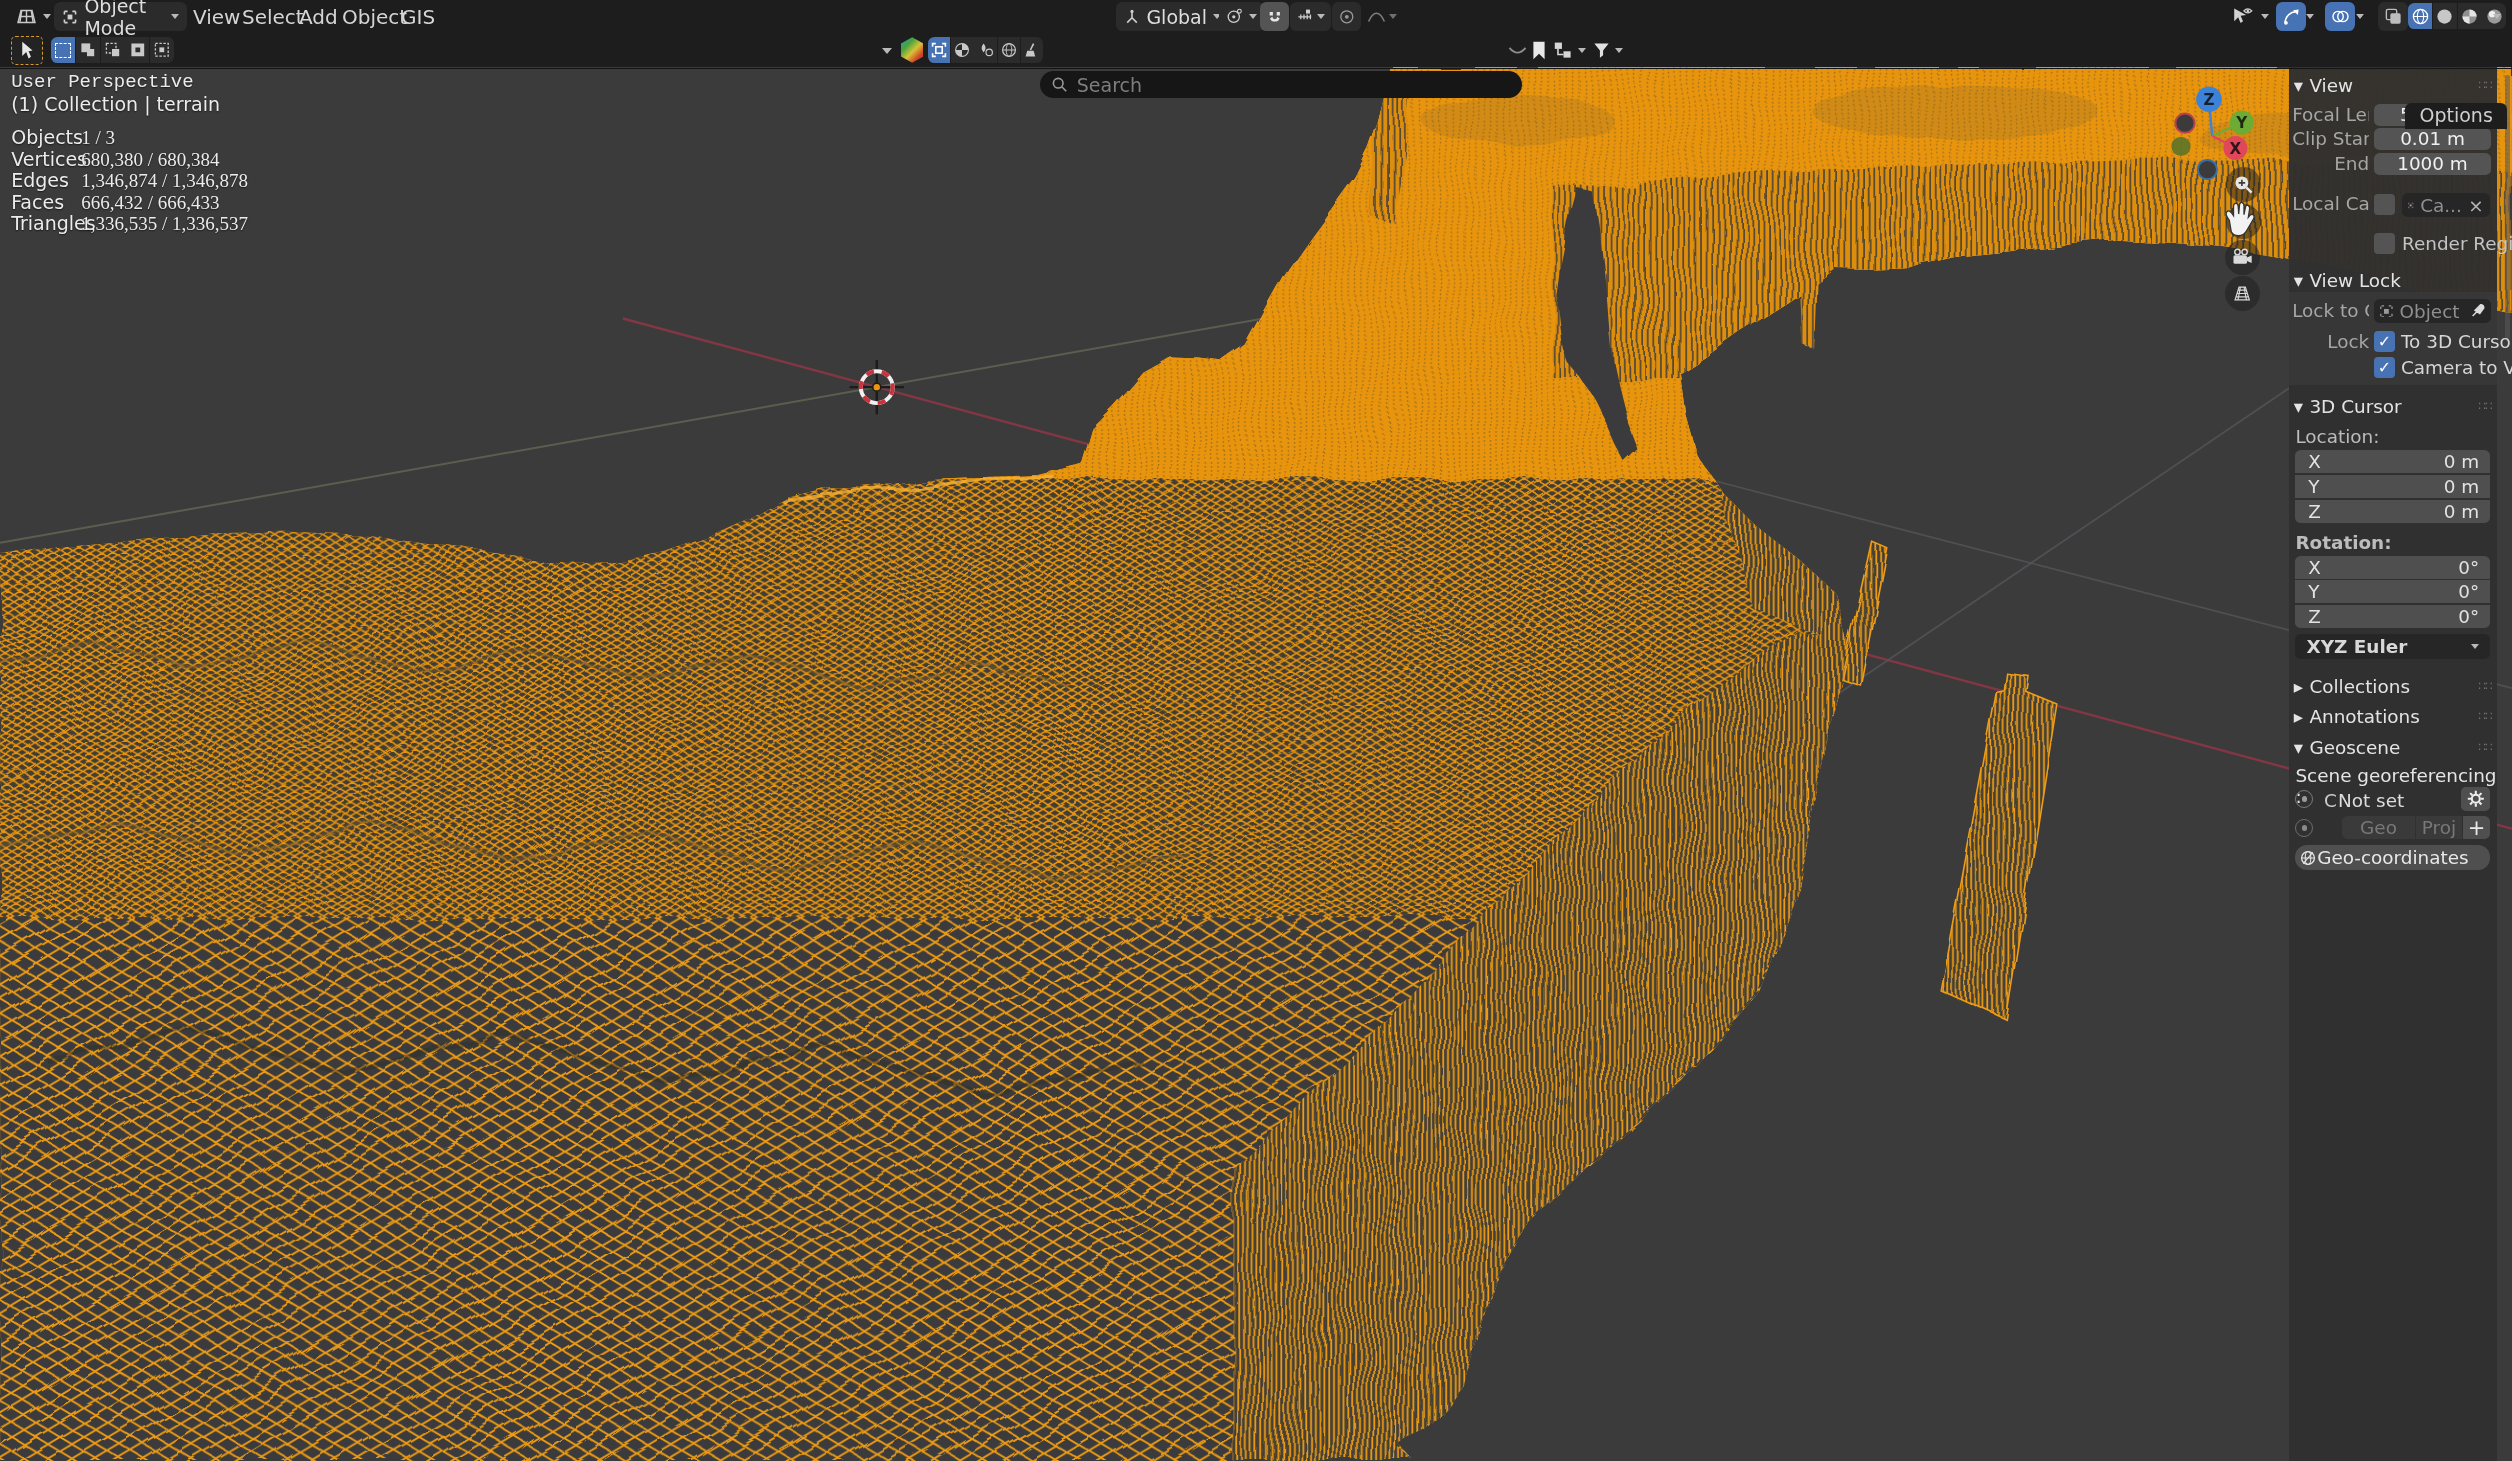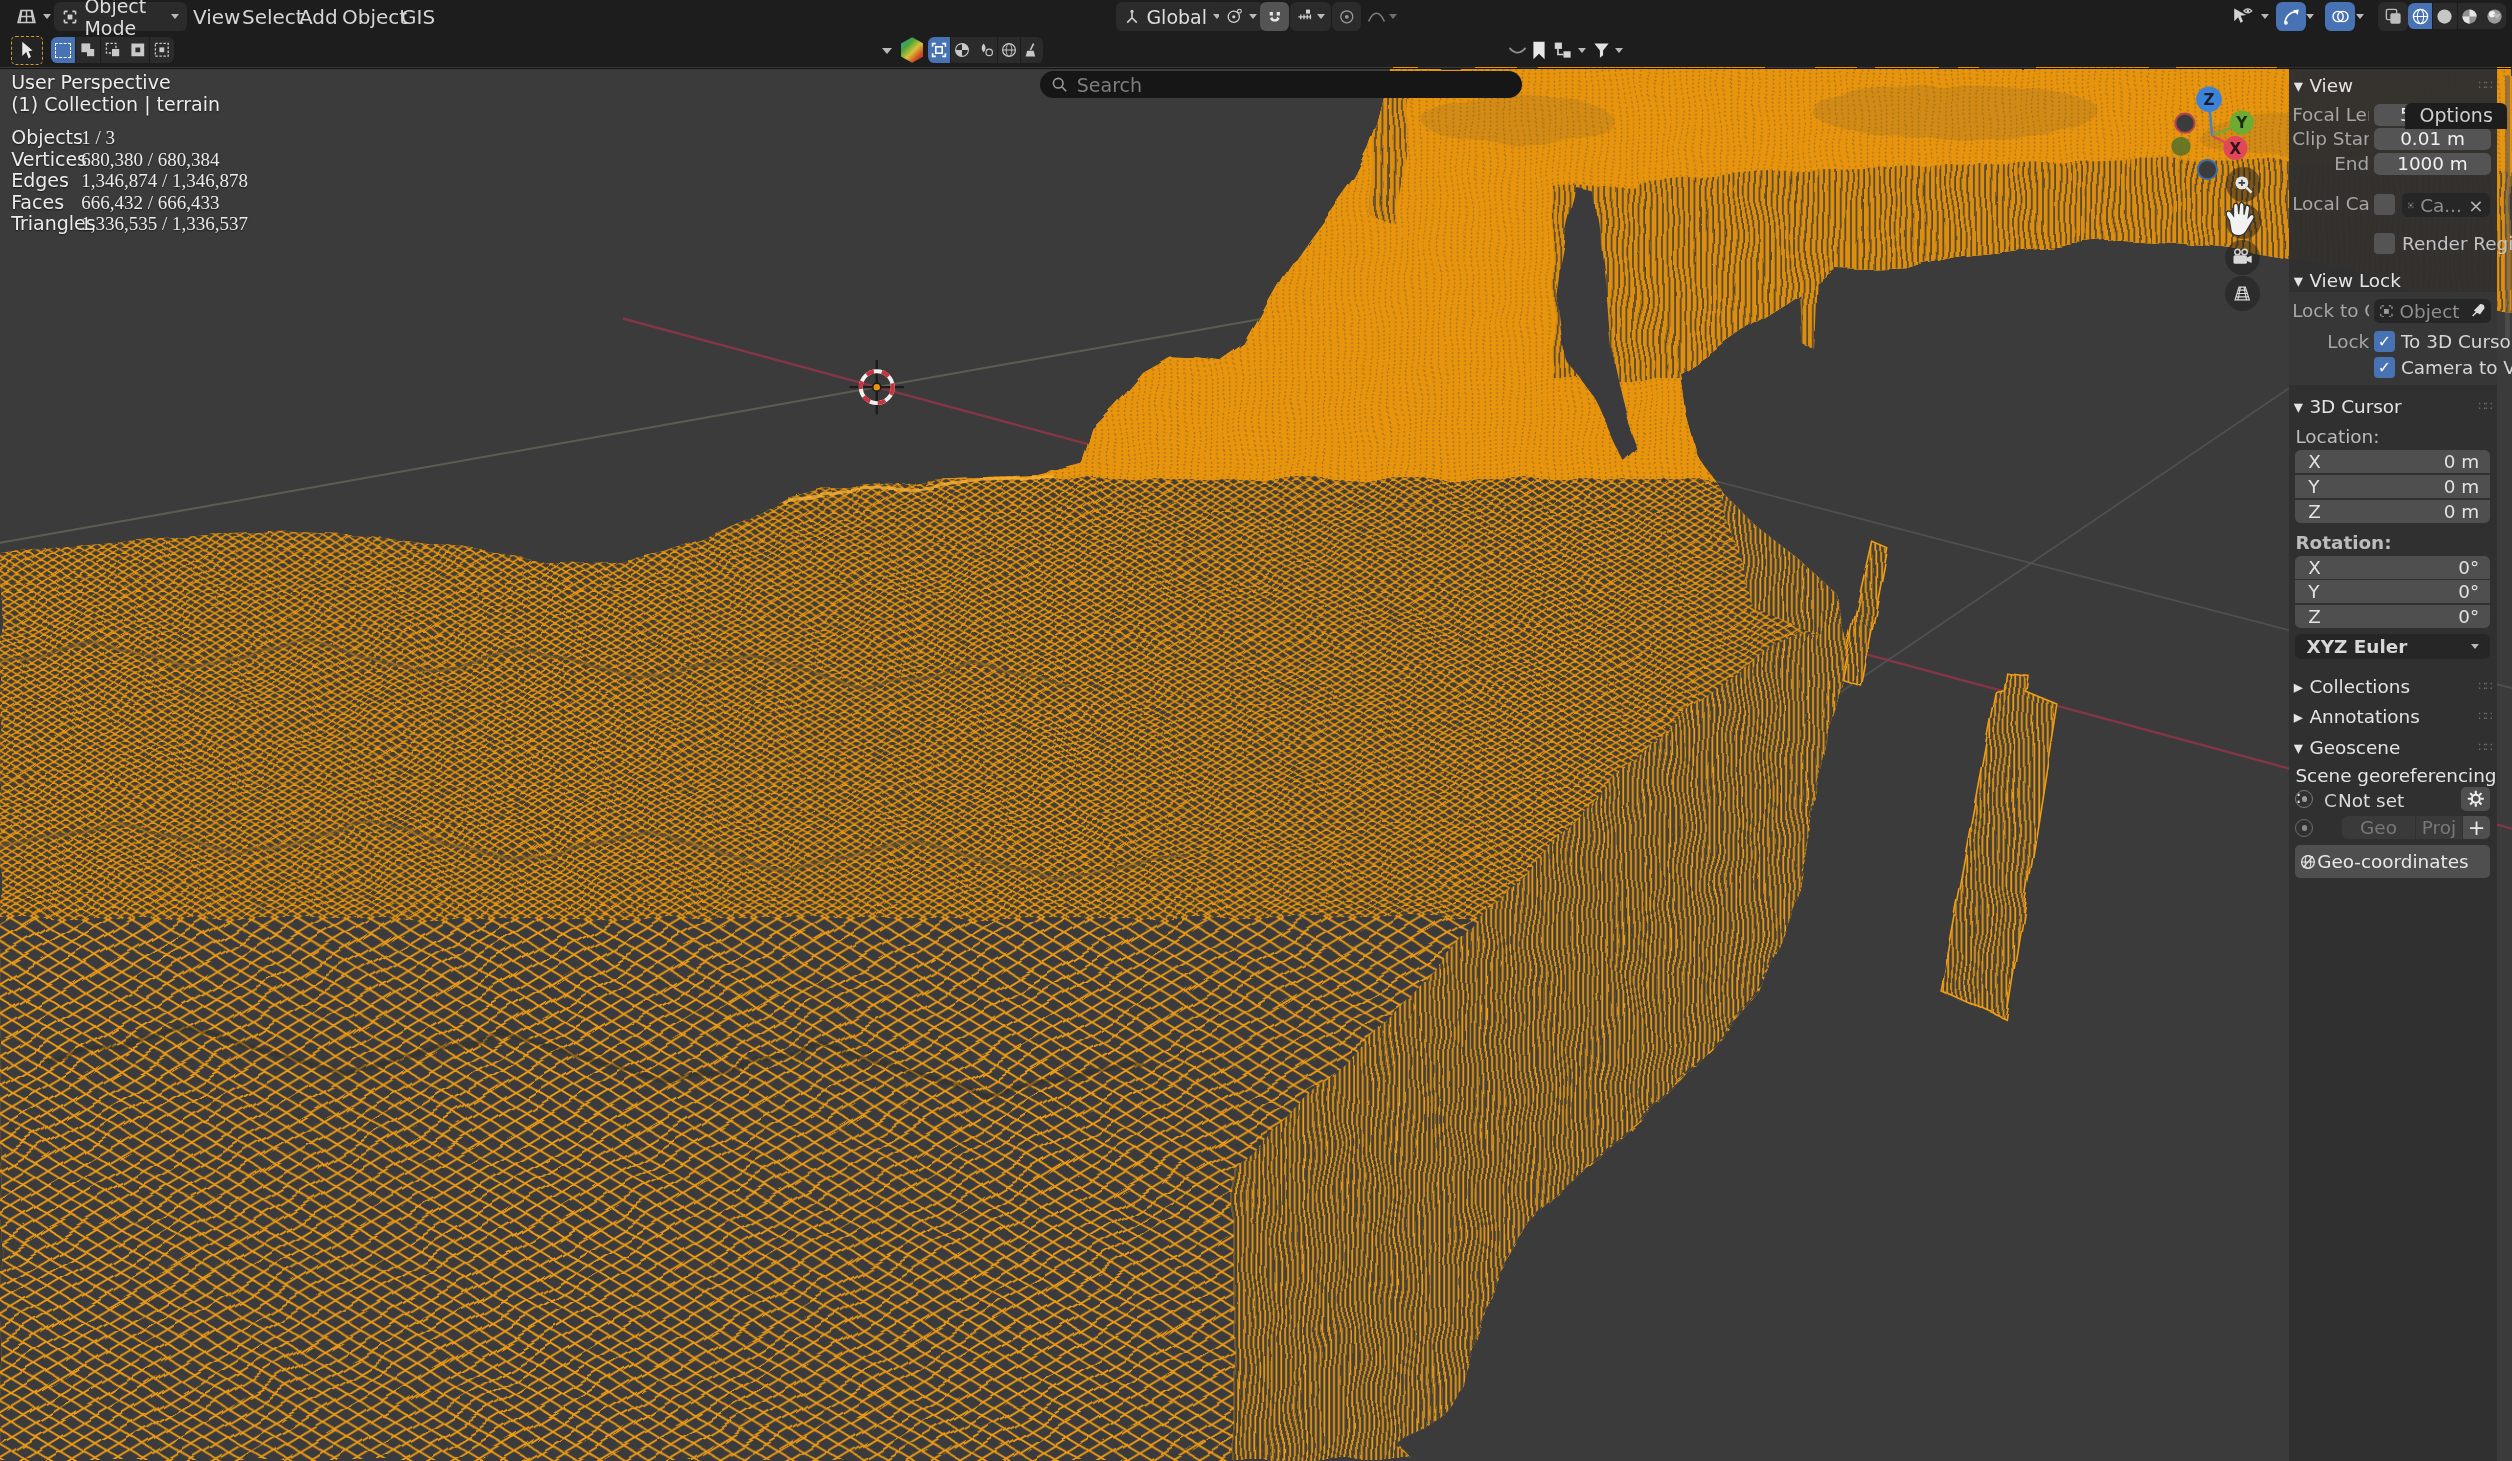--- a/index.html
+++ b/index.html
@@ -398,21 +398,21 @@
     <g transform="translate(1098,485)">
       <line x1="0" y1="-34" x2="0" y2="34" stroke="#1c1c1c" stroke-width="3"></line>
       <line x1="-34" y1="0" x2="34" y2="0" stroke="#1c1c1c" stroke-width="3"></line>
       <circle r="20" fill="none" stroke="#f0f0f0" stroke-width="5"></circle>
       <circle r="20" fill="none" stroke="#c8333e" stroke-width="5" stroke-dasharray="10 10"></circle>
       <circle r="5" fill="#e8950f" stroke="#1c1c1c" stroke-width="2"></circle>
     </g>
   </svg>
 
   <div id="stats">
-    <div class="row" style="margin-bottom:0.8px;">User Perspective</div>
+    <div class="row" style="margin-bottom:0.8px;font-family:Liberation Mono, monospace;">User Perspective</div>
     <div class="row" style="margin-bottom:11.2px;">(1) Collection | terrain</div>
     <div class="row"><span>Objects</span><span class="val">1 / 3</span></div>
     <div class="row"><span>Vertices</span><span class="val">680,380 / 680,384</span></div>
     <div class="row"><span>Edges</span><span class="val">1,346,874 / 1,346,878</span></div>
     <div class="row"><span>Faces</span><span class="val">666,432 / 666,433</span></div>
     <div class="row"><span>Triangles</span><span class="val">1,336,535 / 1,336,537</span></div>
   </div>
 
   <svg width="96" height="112" viewBox="0 0 120 140" style="position:absolute;left:2161px;top:12.8px;">
     <line x1="64" y1="70" x2="60" y2="26" stroke="#3c82d8" stroke-width="3"></line>
@@ -575,21 +575,21 @@
             <path d="M11 1v4M11 17v4M1 11h4M17 11h4M3.9 3.9l2.8 2.8M15.3 15.3l2.8 2.8M18.1 3.9l-2.8 2.8M6.7 15.3l-2.8 2.8"></path>
           </g>
       </svg>
     </div>
     <div style="position:absolute;left:6.4px;top:752px;width:16px;height:16px;border:1.6px solid #6d6d6d;border-radius:50%;display:flex;align-items:center;justify-content:center;">
       <div style="width:5.6px;height:5.6px;border-radius:50%;background:#8a8a8a;"></div>
     </div>
     <div class="gbtn dis" style="left:53px;top:749px;width:73px;height:23px;border-radius:5.6px 0 0 5.6px;">Geo</div>
     <div class="gbtn dis" style="left:127px;top:749px;width:46px;height:23px;border-radius:0;">Proj</div>
     <div class="gbtn" style="left:174px;top:749px;width:27px;height:23px;border-radius:0 5.6px 5.6px 0;font-size:21px;">+</div>
-    <div class="gbtn" style="left:6.4px;top:778px;width:195px;height:33px;gap:8px;">
+    <div class="gbtn" style="left:6.4px;top:778px;width:195px;height:25px;gap:8px;border-radius:12px;">
       <svg width="16" height="16" viewBox="0 0 20 20" style="position:absolute;left:4.8px;">
           <circle cx="10" cy="10" r="8" stroke="#e8e8e8" stroke-width="1.6" fill="none"></circle>
           <ellipse cx="10" cy="10" rx="3.5" ry="8" stroke="#e8e8e8" stroke-width="1.3" fill="none"></ellipse>
           <path d="M2 10h16M16 3 L4 17" stroke="#e8e8e8" stroke-width="1.3"></path>
         </svg>
       <span>Geo-coordinates</span>
     </div>
   </div>
 
   <div style="position:absolute;right:1.6px;top:8px;width:5.6px;height:264px;background:#5a5a5a;opacity:.55;border-radius:3.2px;"></div>

